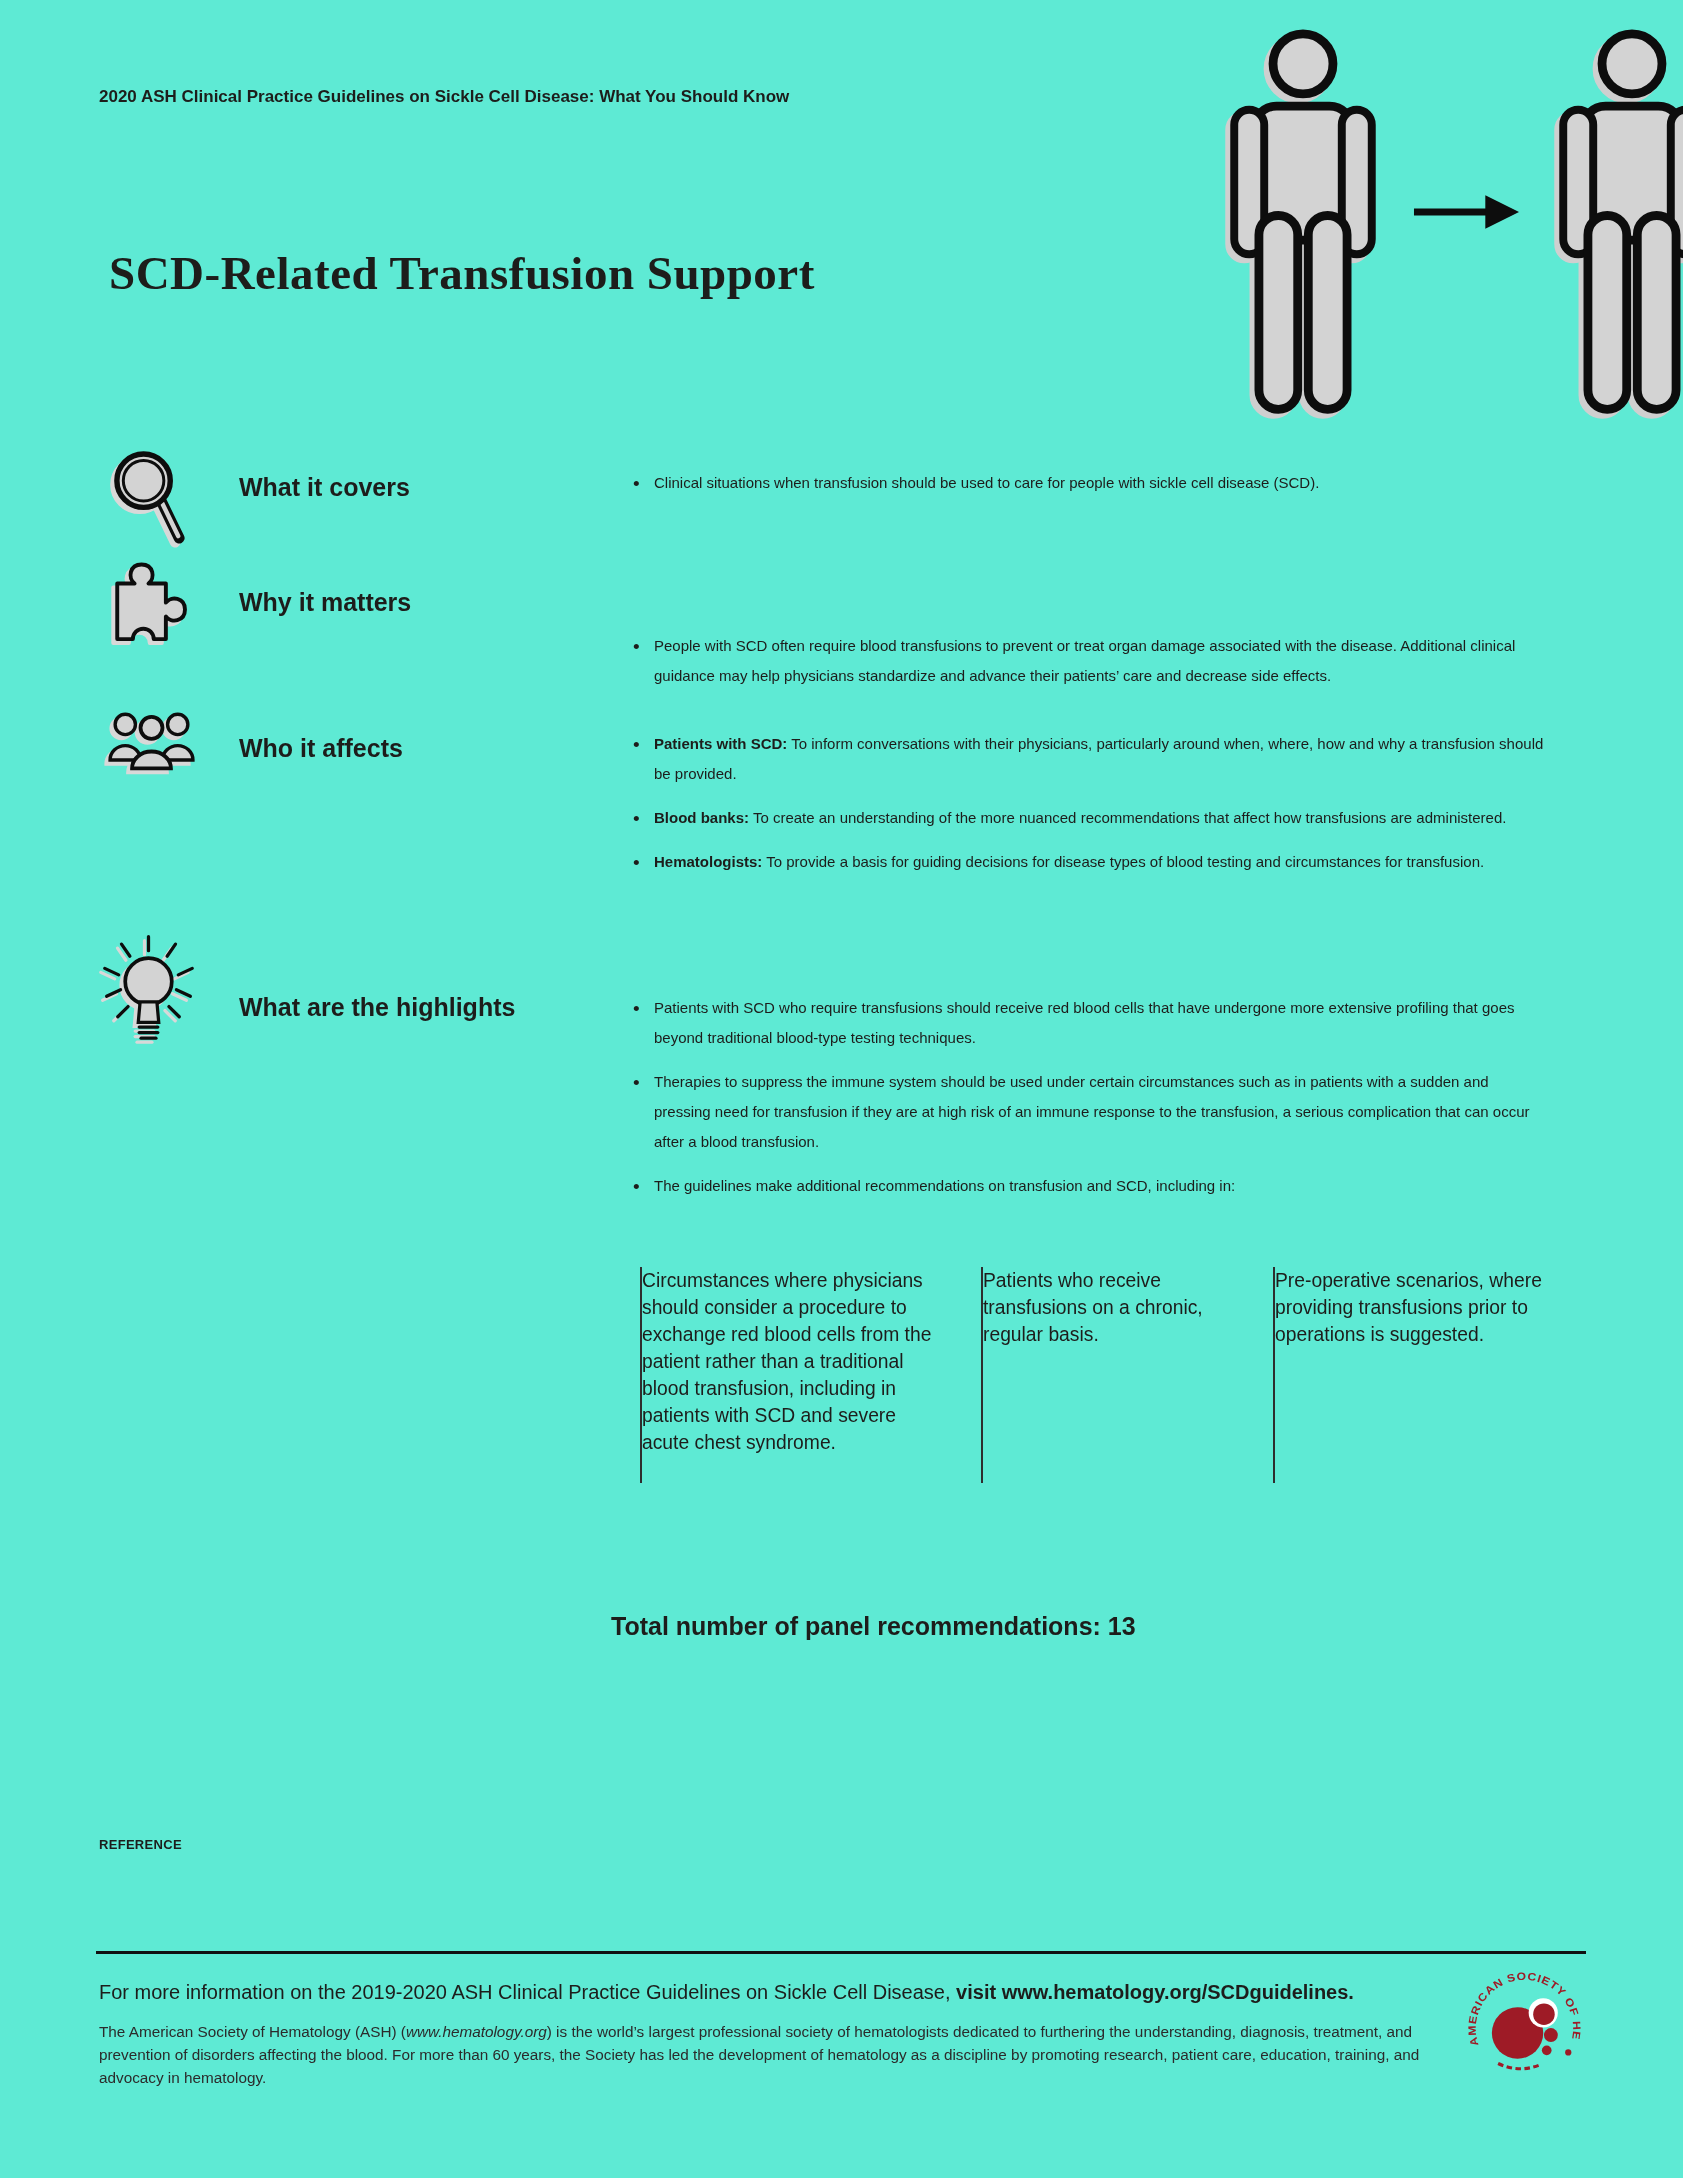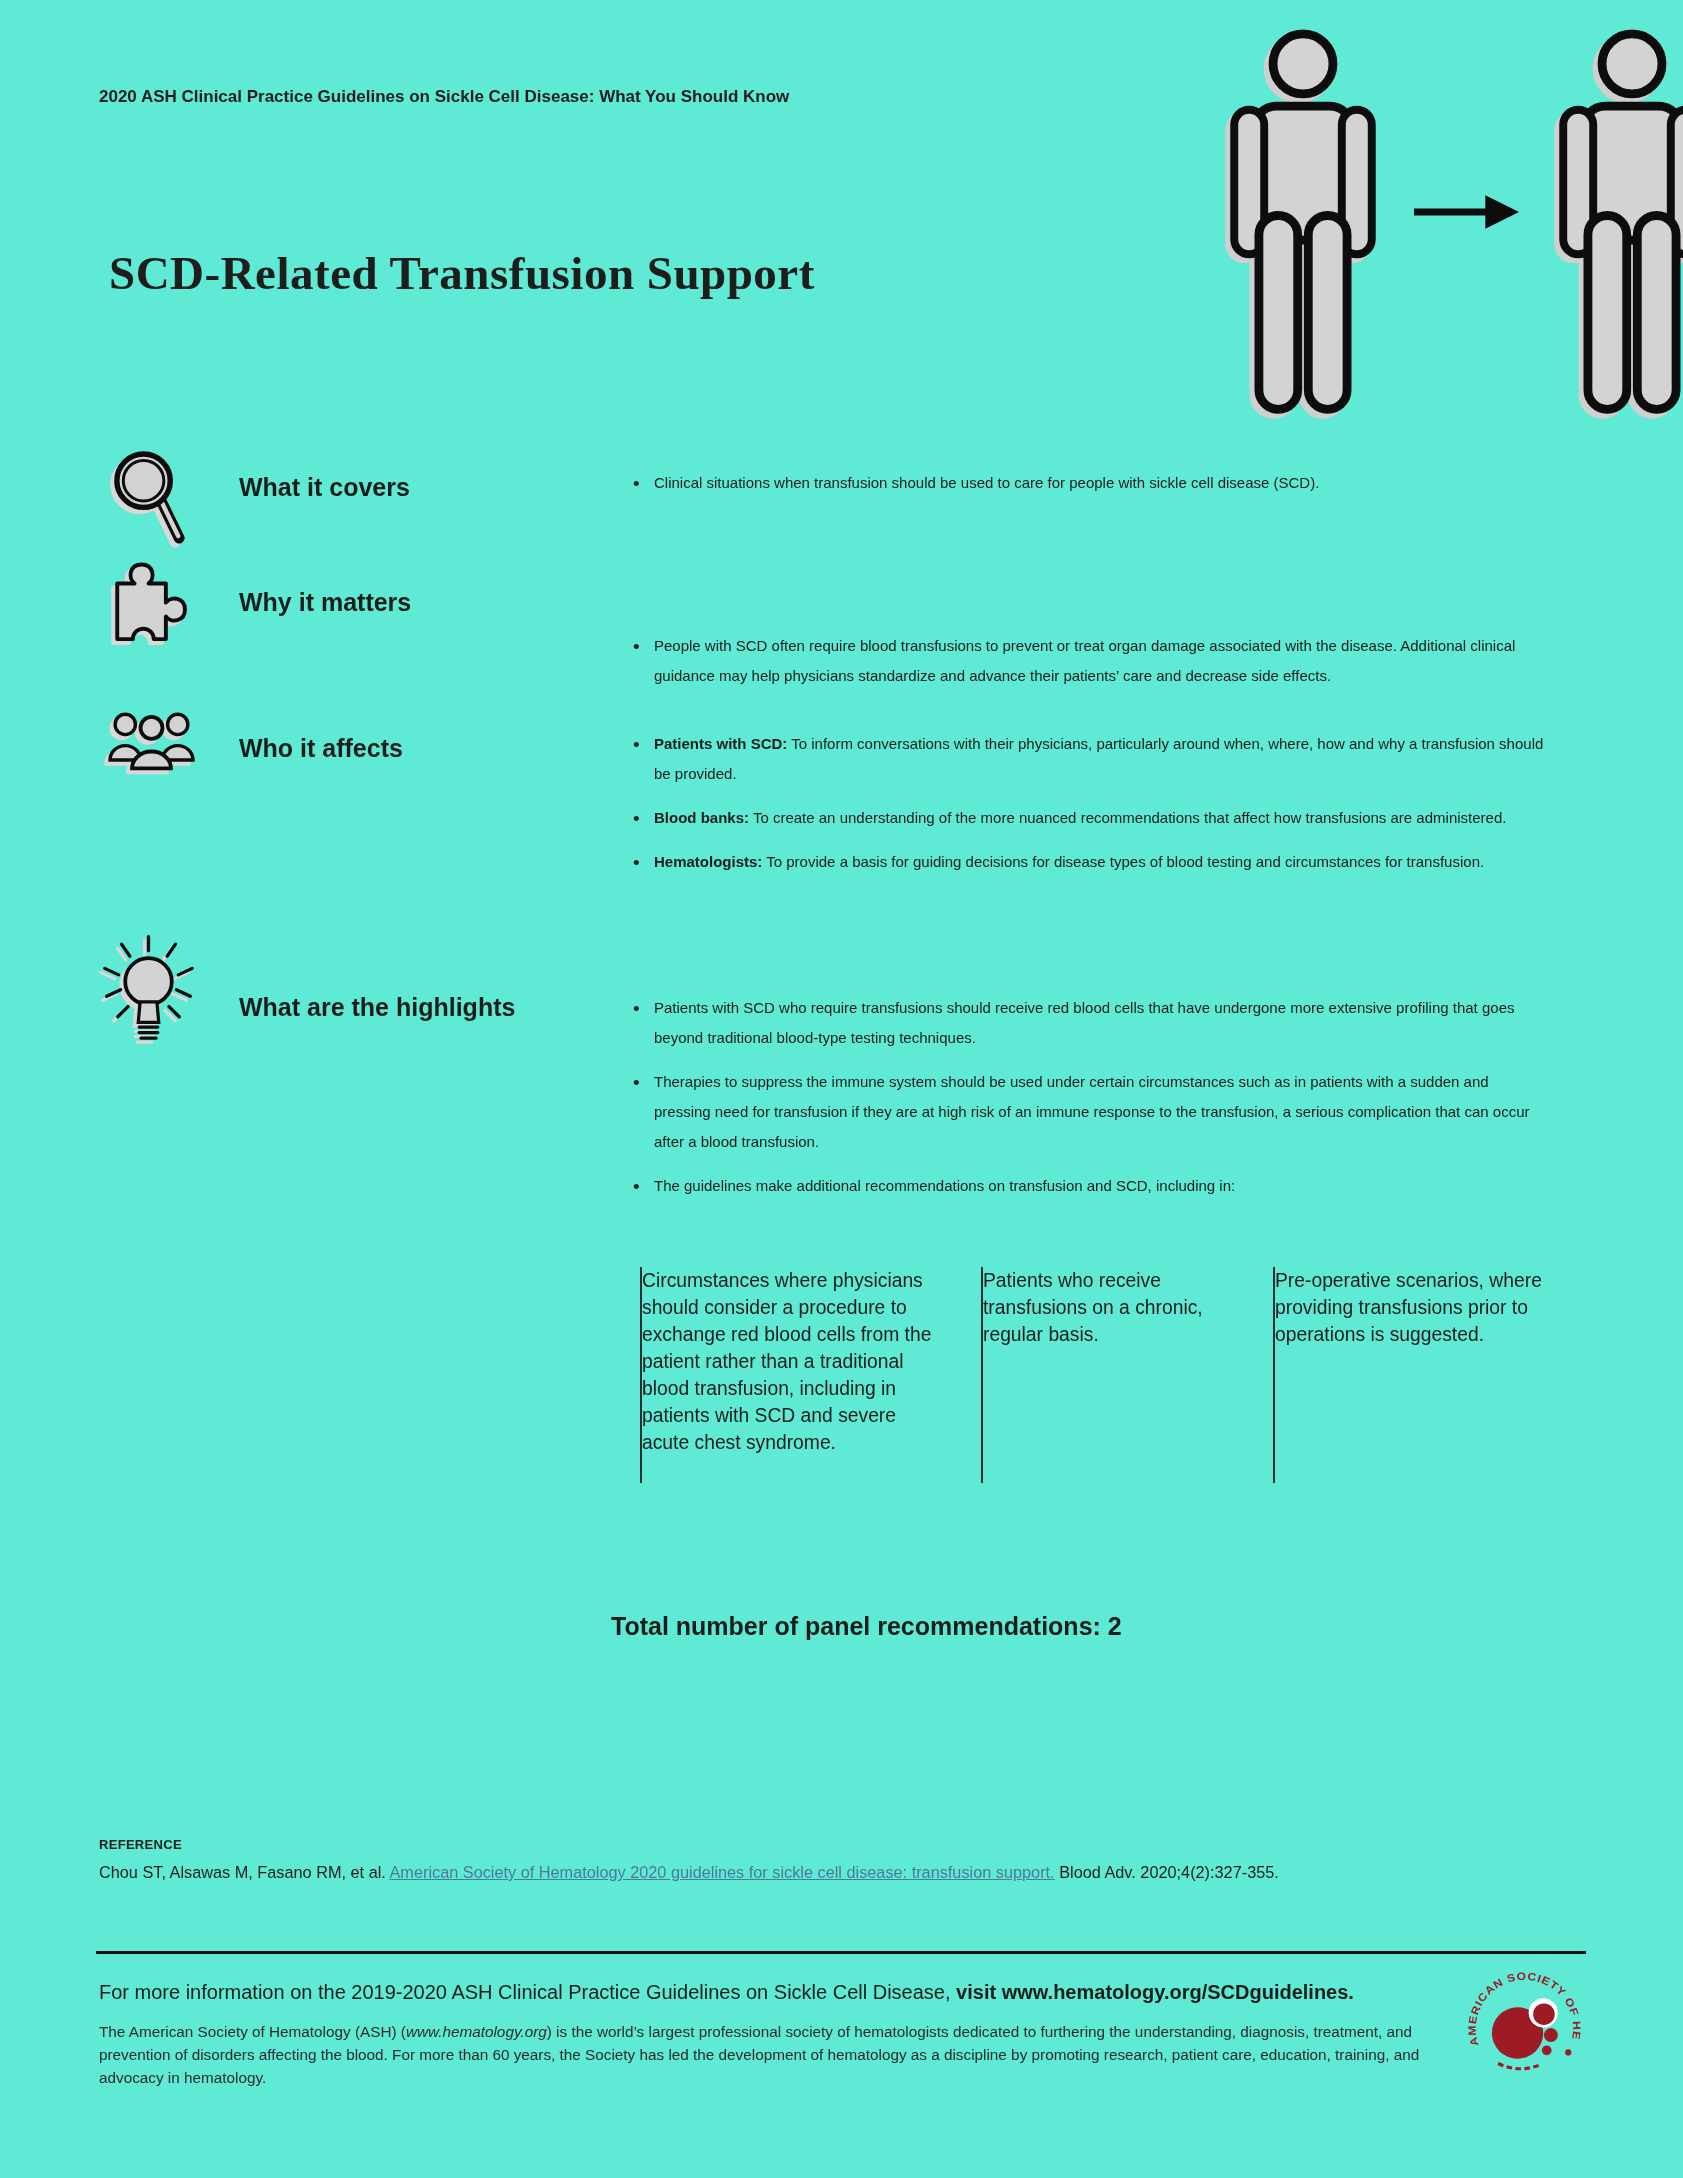--- a/index.html
+++ b/index.html
@@ -155,26 +155,23 @@
   <ul class="bullets b3">
     <li><span class="lead"></span><span>Patients with SCD who require transfusions should receive red blood cells that have undergone more extensive profiling that goes beyond traditional blood-type testing techniques.</span></li>
     <li><span class="lead"></span><span>Therapies to suppress the immune system should be used under certain circumstances such as in patients with a sudden and pressing need for transfusion if they are at high risk of an immune response to the transfusion, a serious complication that can occur after a blood transfusion.</span></li>
     <li><span class="lead"></span><span>The guidelines make additional recommendations on transfusion and SCD, including in:</span></li>
   </ul>
 
   <div class="reco-col c0"><span>Circumstances where physicians should consider a procedure to exchange red blood cells from the patient rather than a traditional blood transfusion, including in patients with SCD and severe acute chest syndrome.</span></div>
   <div class="reco-col c1"><span>Patients who receive transfusions on a chronic, regular basis.</span></div>
   <div class="reco-col c2"><span>Pre-operative scenarios, where providing transfusions prior to operations is suggested.</span></div>
 
-  <div class="total">Total number of panel recommendations: 2</div>
+  <div class="total">Total number of panel recommendations: 13</div>
 
   <div class="ref-head">REFERENCE</div>
-  <div class="ref-text">
-    <span>Chou ST, Alsawas M, Fasano RM, et al. </span><a class="ref-link">American Society of Hematology 2020 guidelines for sickle cell disease: transfusion support.</a><span> Blood Adv. 2020;4(2):327-355.</span>
-  </div>
 
   <div class="rule"></div>
 
   <div class="info">
     <span>For more information on the 2019-2020 ASH Clinical Practice Guidelines on Sickle Cell Disease, </span><span class="bold">visit www.hematology.org/SCDguidelines.</span>
   </div>
   <div class="about">
     <span>The American Society of Hematology (ASH) (</span><span class="ital">www.hematology.org</span><span>) is the world’s largest professional society of hematologists dedicated to furthering the understanding, diagnosis, treatment, and prevention of disorders affecting the blood. For more than 60 years, the Society has led the development of hematology as a discipline by promoting research, patient care, education, training, and advocacy in hematology.</span>
   </div>
 

